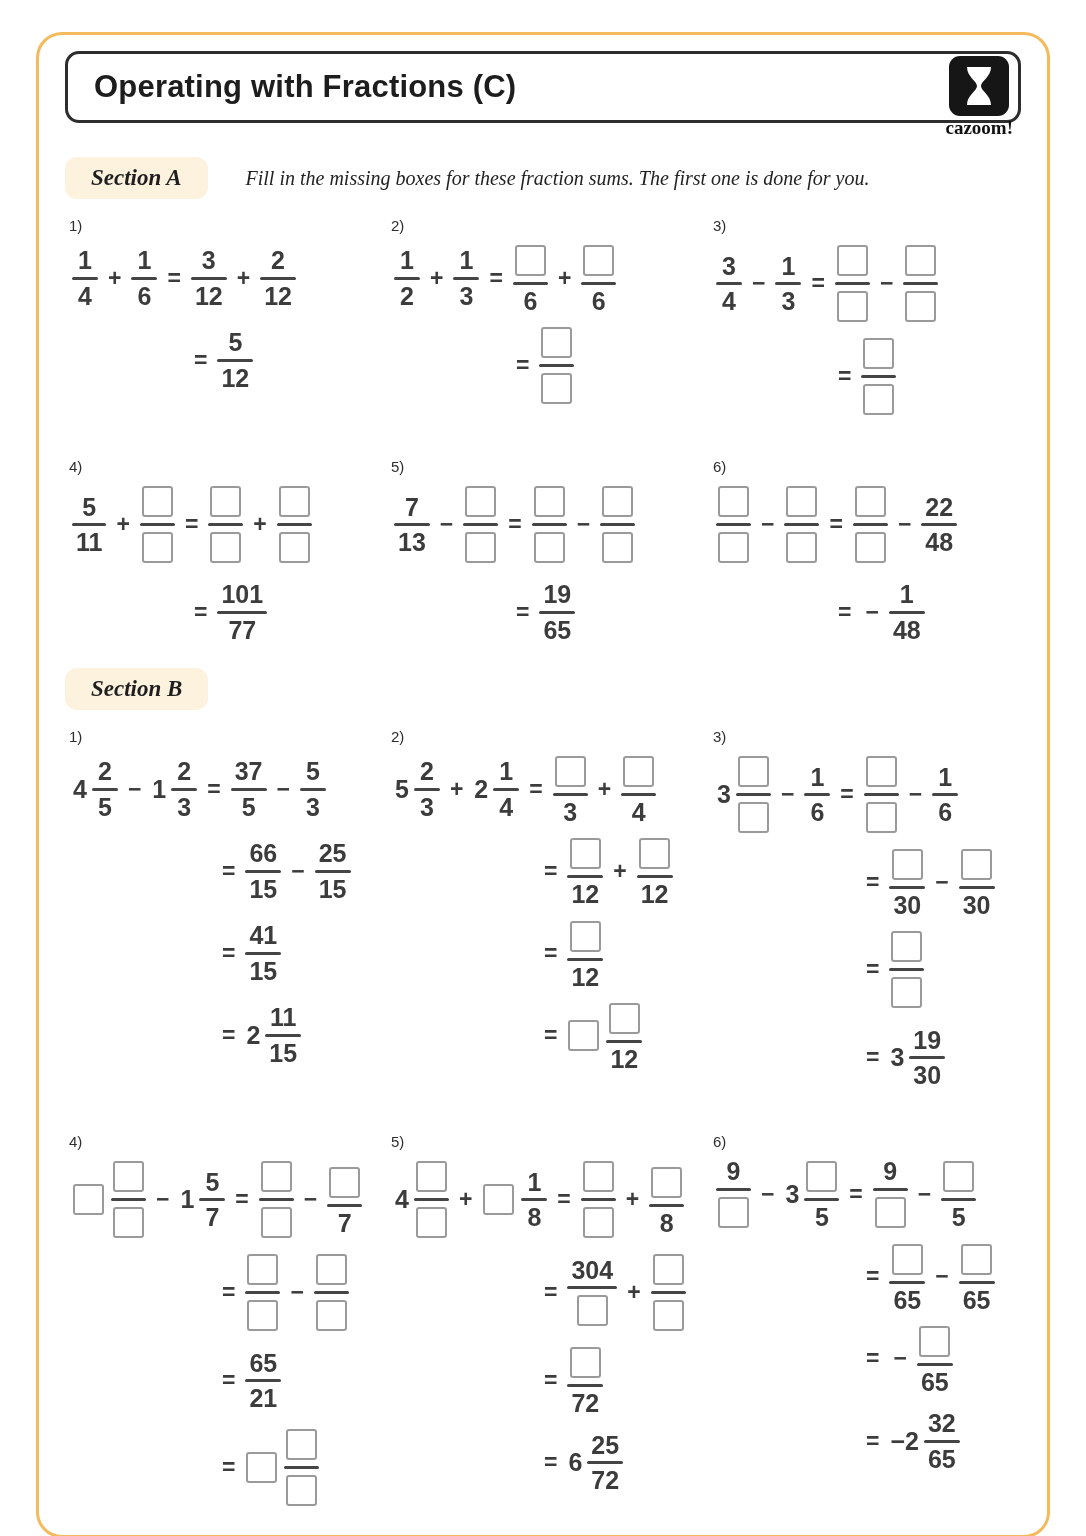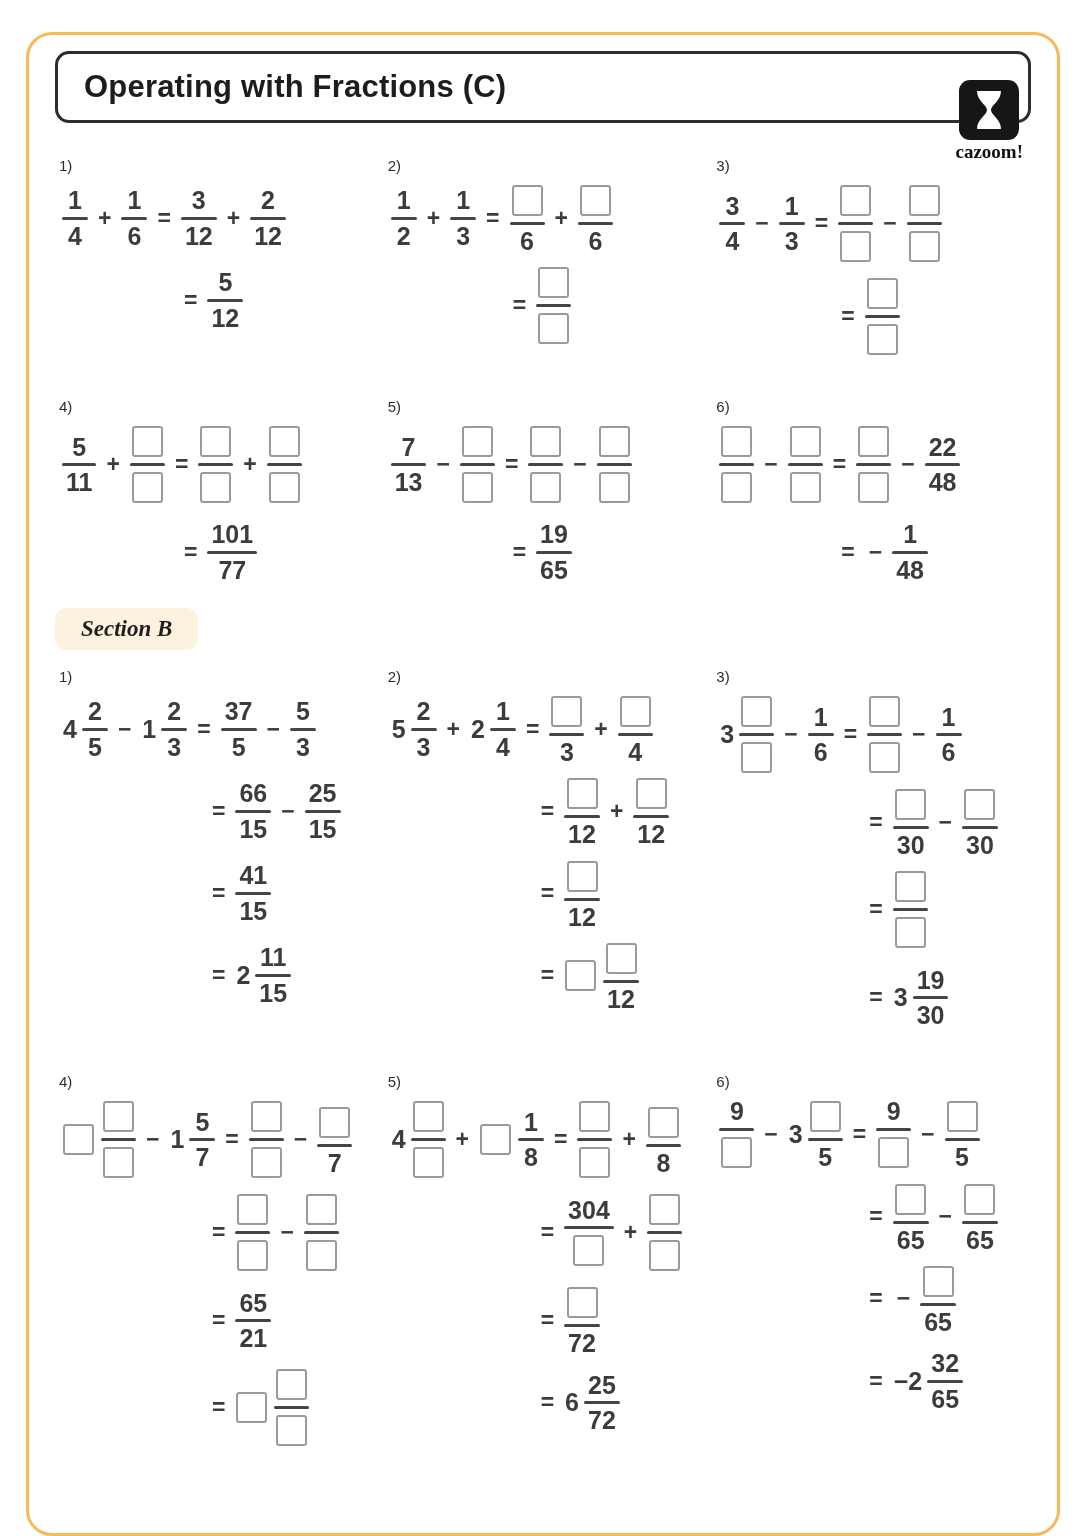--- a/index.html
+++ b/index.html
@@ -3,36 +3,36 @@
 <meta charset="utf-8">
 <style>
   * { box-sizing: border-box; margin: 0; padding: 0; }
   html, body { background: #ffffff; }
   body {
     width: 1086px; height: 1536px;
     font-family: "Liberation Sans", sans-serif;
     color: var(--ink, #3b3b3b);
     overflow: hidden;
   }
-  .page { width: 1086px; height: 1536px; padding: 32px 26px 0; display: flex; flex-direction: column; }
+  .page { width: 1086px; height: 1536px; padding: 32px 36px 0; display: flex; flex-direction: column; }
   .sheet {
     flex: 1;
     border: 3px solid var(--orange, #F4BA5C);
     border-radius: 26px;
     padding: 16px 26px 6px;
   }
 
   
   .header { position: relative; margin-bottom: 34px; }
   .title-box {
     border: 3px solid #2d2d2d; border-radius: 14px;
     padding: 15px 26px; background: #fff;
   }
   .title { font-size: 31px; font-weight: 800; color: #1d1d1d; letter-spacing: .2px; }
-  .logo { position: absolute; top: 5px; right: 8px; display: flex; flex-direction: column; align-items: center; margin-top: 24px; }
+  .logo { position: absolute; top: 5px; right: 8px; display: flex; flex-direction: column; align-items: center; }
   .logo-mark {
     width: 60px; height: 60px; background: #161616; border-radius: 11px;
     display: flex; align-items: center; justify-content: center;
   }
   .logo-text { font-family: "Liberation Serif", serif; font-weight: 700; font-size: 19px; color: #111; margin-top: 1px; }
 
   
   .section { margin-bottom: 10px; }
   .sec-head { display: flex; align-items: center; gap: 38px; margin: 2px 0 18px; }
   .sec-label {
@@ -80,20 +80,24 @@
         <div class="logo-mark">
           <svg width="38" height="44" viewBox="0 0 36 44" aria-hidden="true">
             <path d="M6,3 L30,3 C30,13 20,17 20,22 C20,27 30,31 30,41 L6,41 C6,31 16,27 16,22 C16,17 6,13 6,3 Z" fill="#ffffff"></path>
           </svg>
         </div>
         <div class="logo-text">cazoom!</div>
       </div>
     </header>
 
     <section class="section sec-a">
+      <div class="sec-head">
+        <span class="sec-label">Section A</span>
+        <span class="sec-instr">Fill in the missing boxes for these fraction sums.  The first one is done for you.</span>
+      </div>
       <div class="pgrid">
           <div class="problem">
             <div class="pnum">1)</div>
             <div class="eqline">
               <span class="frac">
                 <span class="fpart">1</span>
                 <span class="fbar"></span>
                 <span class="fpart">4</span>
               </span>
               <span class="op">+</span>

